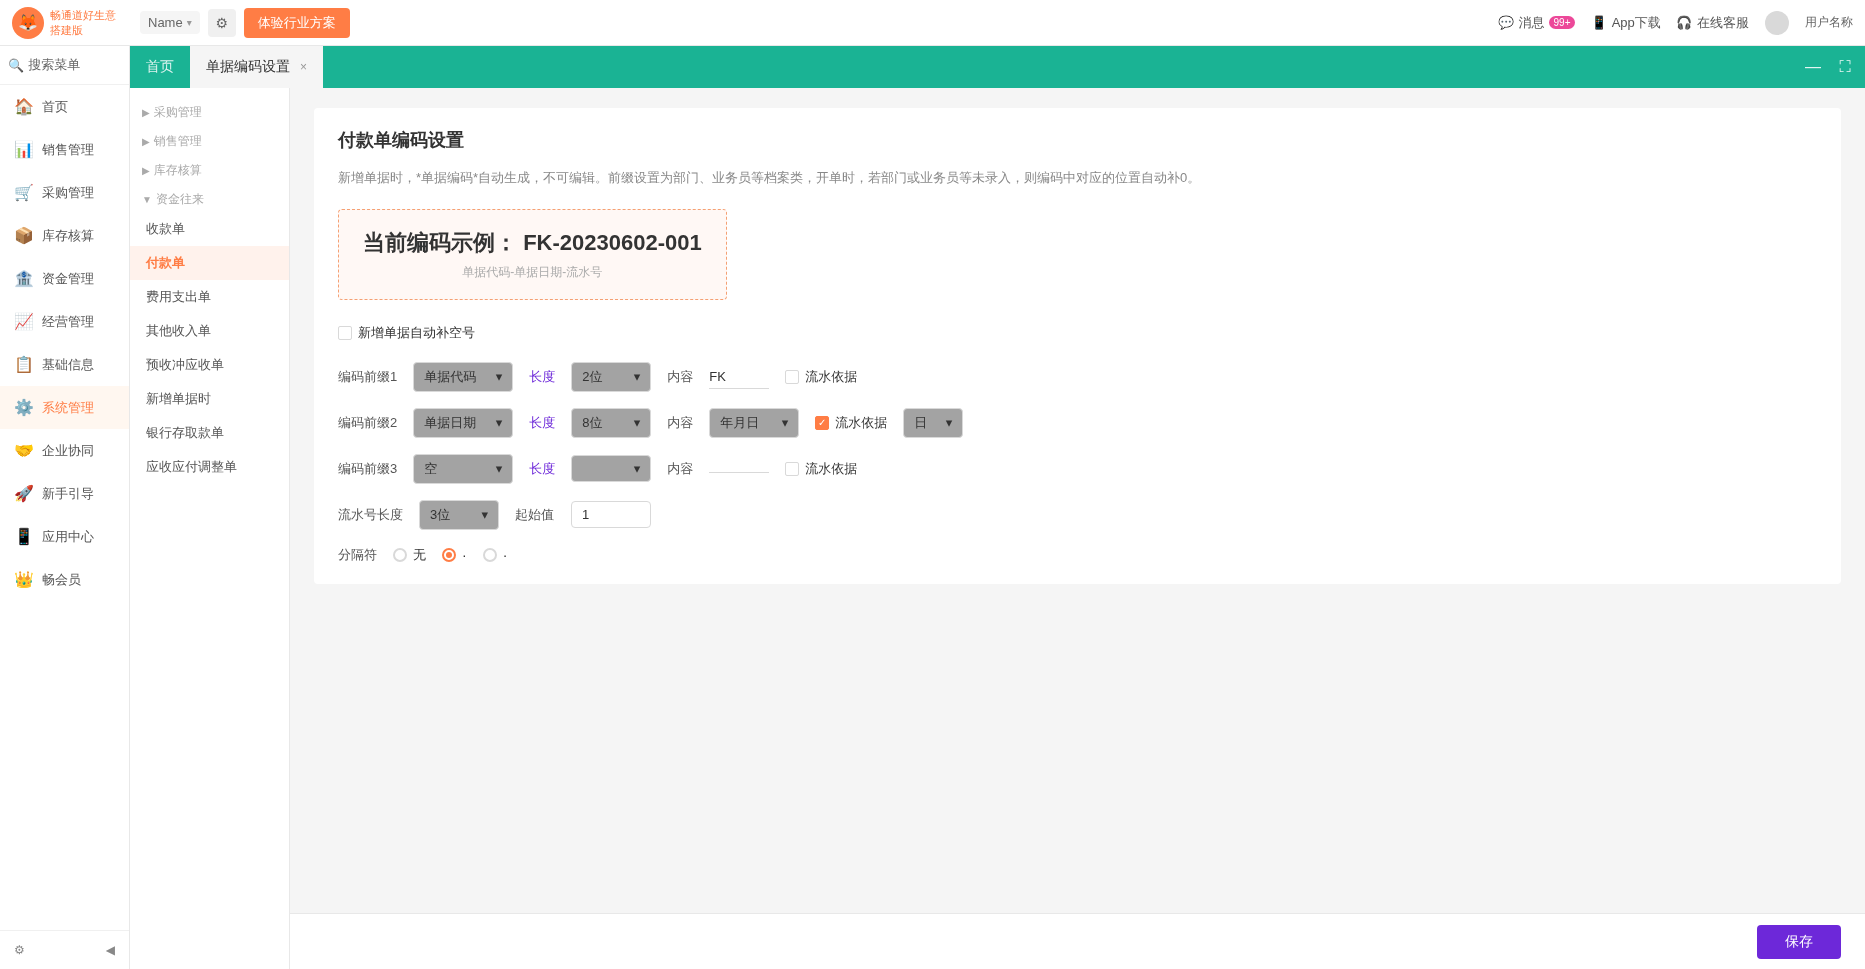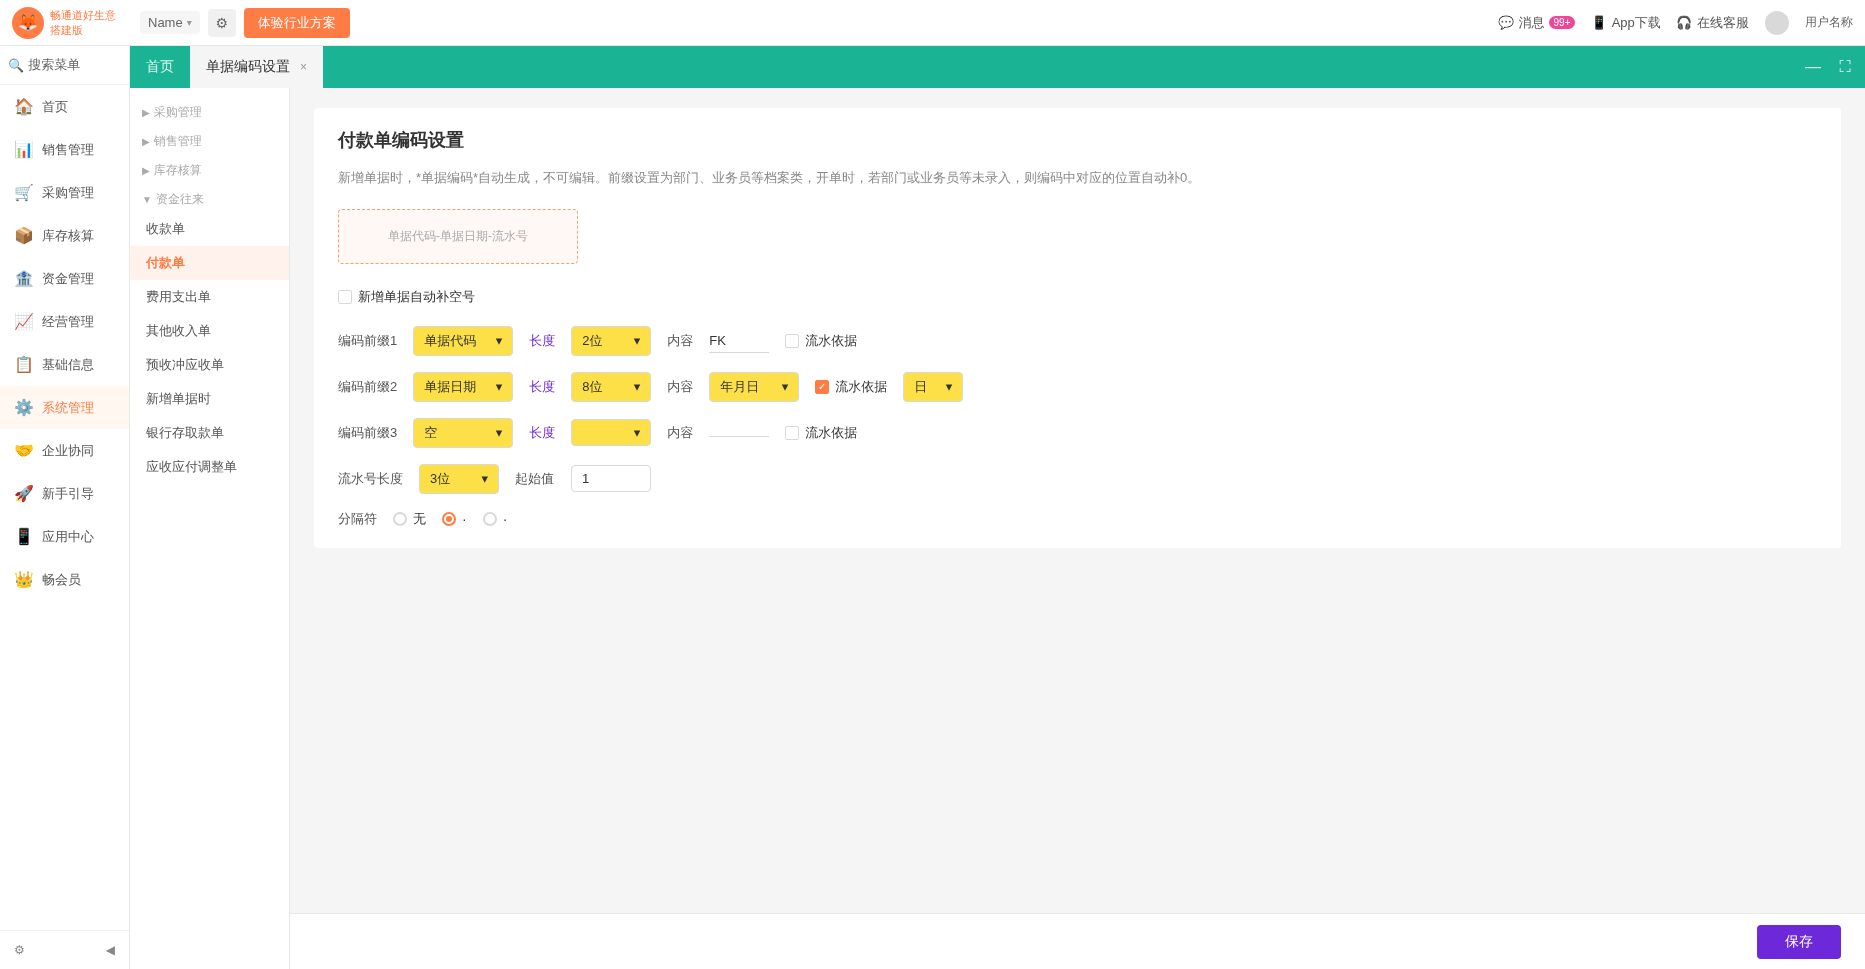--- a/index.html
+++ b/index.html
@@ -400,21 +400,21 @@
     .form-select {
       display: flex;
       align-items: center;
       justify-content: space-between;
       border: 1px solid #d9d9d9;
       border-radius: 4px;
       padding: 5px 10px;
       font-size: 13px;
       color: #333;
       cursor: pointer;
-      background: #fde047;
+      background: #a3a3a3;
       min-width: 100px;
       gap: 8px;
     }
     .form-input {
       border: 1px solid #d9d9d9;
       border-radius: 4px;
       padding: 5px 10px;
       font-size: 13px;
       color: #333;
       background: #fff;
@@ -661,20 +661,24 @@
           <div class="card">
             <div class="page-title">付款单编码设置</div>
 
             
 
             
             <div class="info-text">新增单据时，*单据编码*自动生成，不可编辑。前缀设置为部门、业务员等档案类，开单时，若部门或业务员等未录入，则编码中对应的位置自动补0。</div>
 
             
             <div class="preview-box">
+              <div class="preview-code">
+                <span>当前编码示例：</span>
+                <span>FK-20230602-001</span>
+              </div>
               <div class="preview-desc">单据代码-单据日期-流水号</div>
             </div>
 
             
             <div class="checkbox-row">
               <div class="checkbox-box"></div>
               <span>新增单据自动补空号</span>
             </div>
 
             

